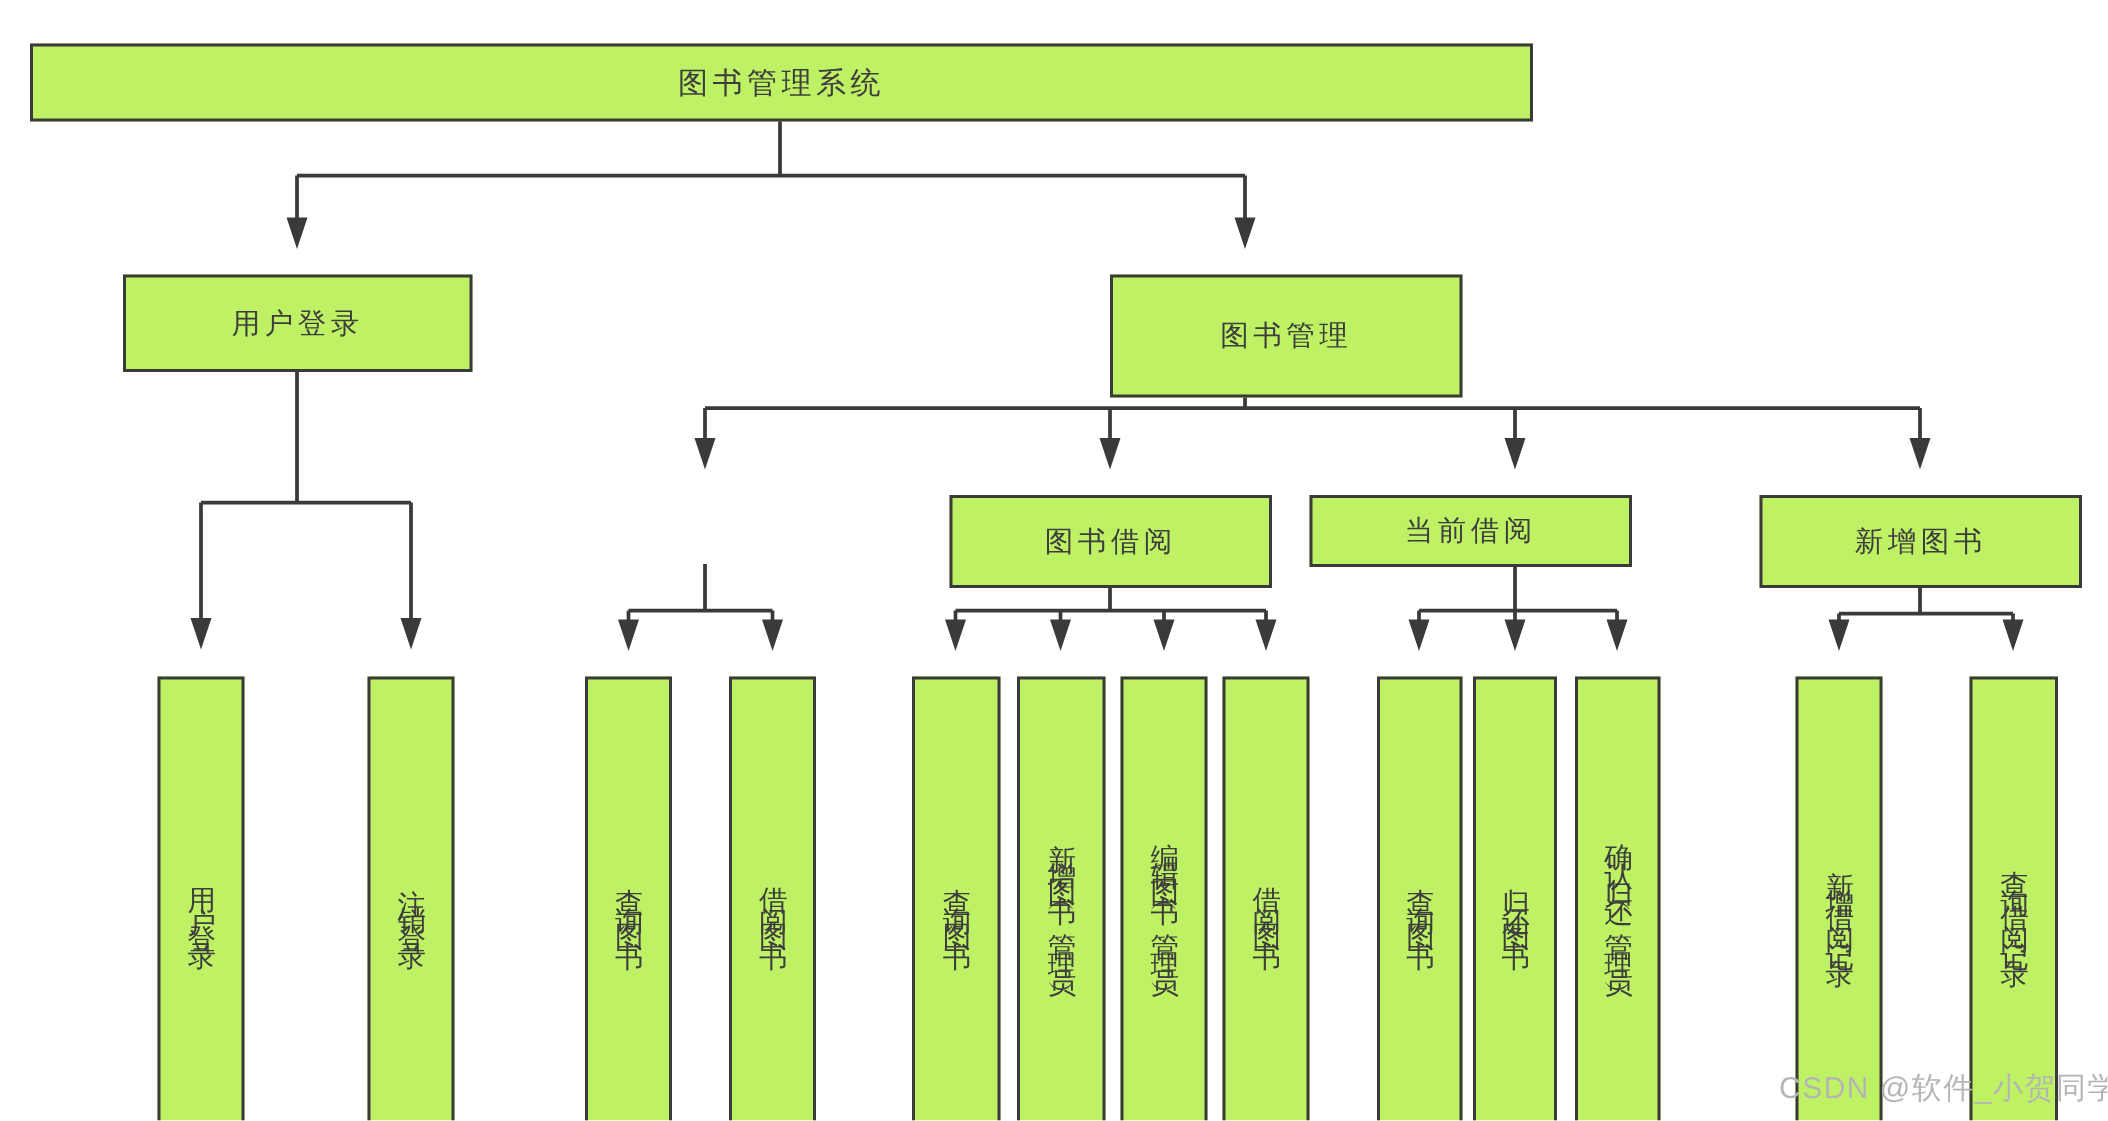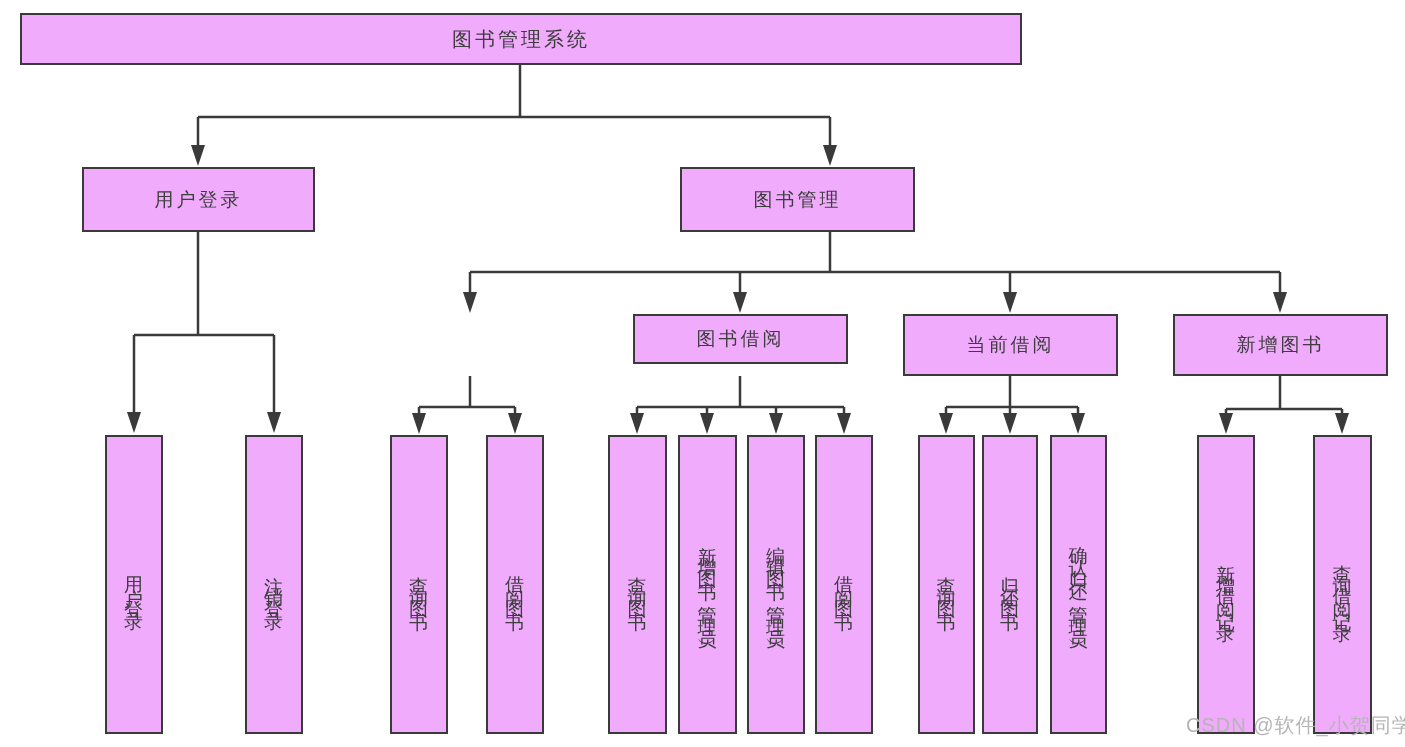--- a/index.html
+++ b/index.html
@@ -13,26 +13,27 @@
     position:relative;
     width:1405px;height:747px;
     background:var(--bg);
     overflow:hidden;
   }
   svg.connectors{
     position:absolute;left:0;top:0;z-index:1;
   }
   .node{
     position:absolute;
-    background:#f0abfc;
+    background:#bef264;
     border:2.5px solid var(--line);
     box-sizing:border-box;
     display:flex;align-items:center;justify-content:center;
     z-index:2;
     color:var(--text);
+    margin-top:16px;
   }
   .node .hlabel{
     font-size:19px;
     letter-spacing:3px;
     white-space:nowrap;
   }
   .node.root .hlabel{font-size:20px;}
   .node.leaf{z-index:2;}
   .vtext{
     writing-mode:vertical-rl;
@@ -124,28 +125,28 @@
     </g>
   </svg>
 
   <div class="node root" style="left:20px;top:13px;width:1002px;height:52px;">
     <span class="hlabel">图书管理系统</span>
   </div>
 
   <div class="node" style="left:82px;top:167px;width:233px;height:65px;">
     <span class="hlabel">用户登录</span>
   </div>
-  <div class="node" style="left:680px;top:167px;width:235px;height:65px;">
+  <div class="node" style="left:740px;top:167px;width:235px;height:82px;">
     <span class="hlabel">图书管理</span>
   </div>
 
-  <div class="node" style="left:633px;top:314px;width:215px;height:50px;justify-content:center;">
+  <div class="node" style="left:633px;top:314px;width:215px;height:62px;justify-content:center;">
     <span class="hlabel">图书借阅</span>
   </div>
-  <div class="node" style="left:903px;top:314px;width:215px;height:62px;font-family:Liberation Mono, monospace;">
+  <div class="node" style="left:873px;top:314px;width:215px;height:48px;font-family:Liberation Mono, monospace;">
     <span class="hlabel">当前借阅</span>
   </div>
   <div class="node" style="left:1173px;top:314px;width:215px;height:62px;">
     <span class="hlabel">新增图书</span>
   </div>
 
   <div class="node leaf" style="left:105px;top:435px;width:58px;height:299px;">
     <span class="vtext">用户登录</span>
   </div>
   <div class="node leaf" style="left:245px;top:435px;width:58px;height:299px;">

